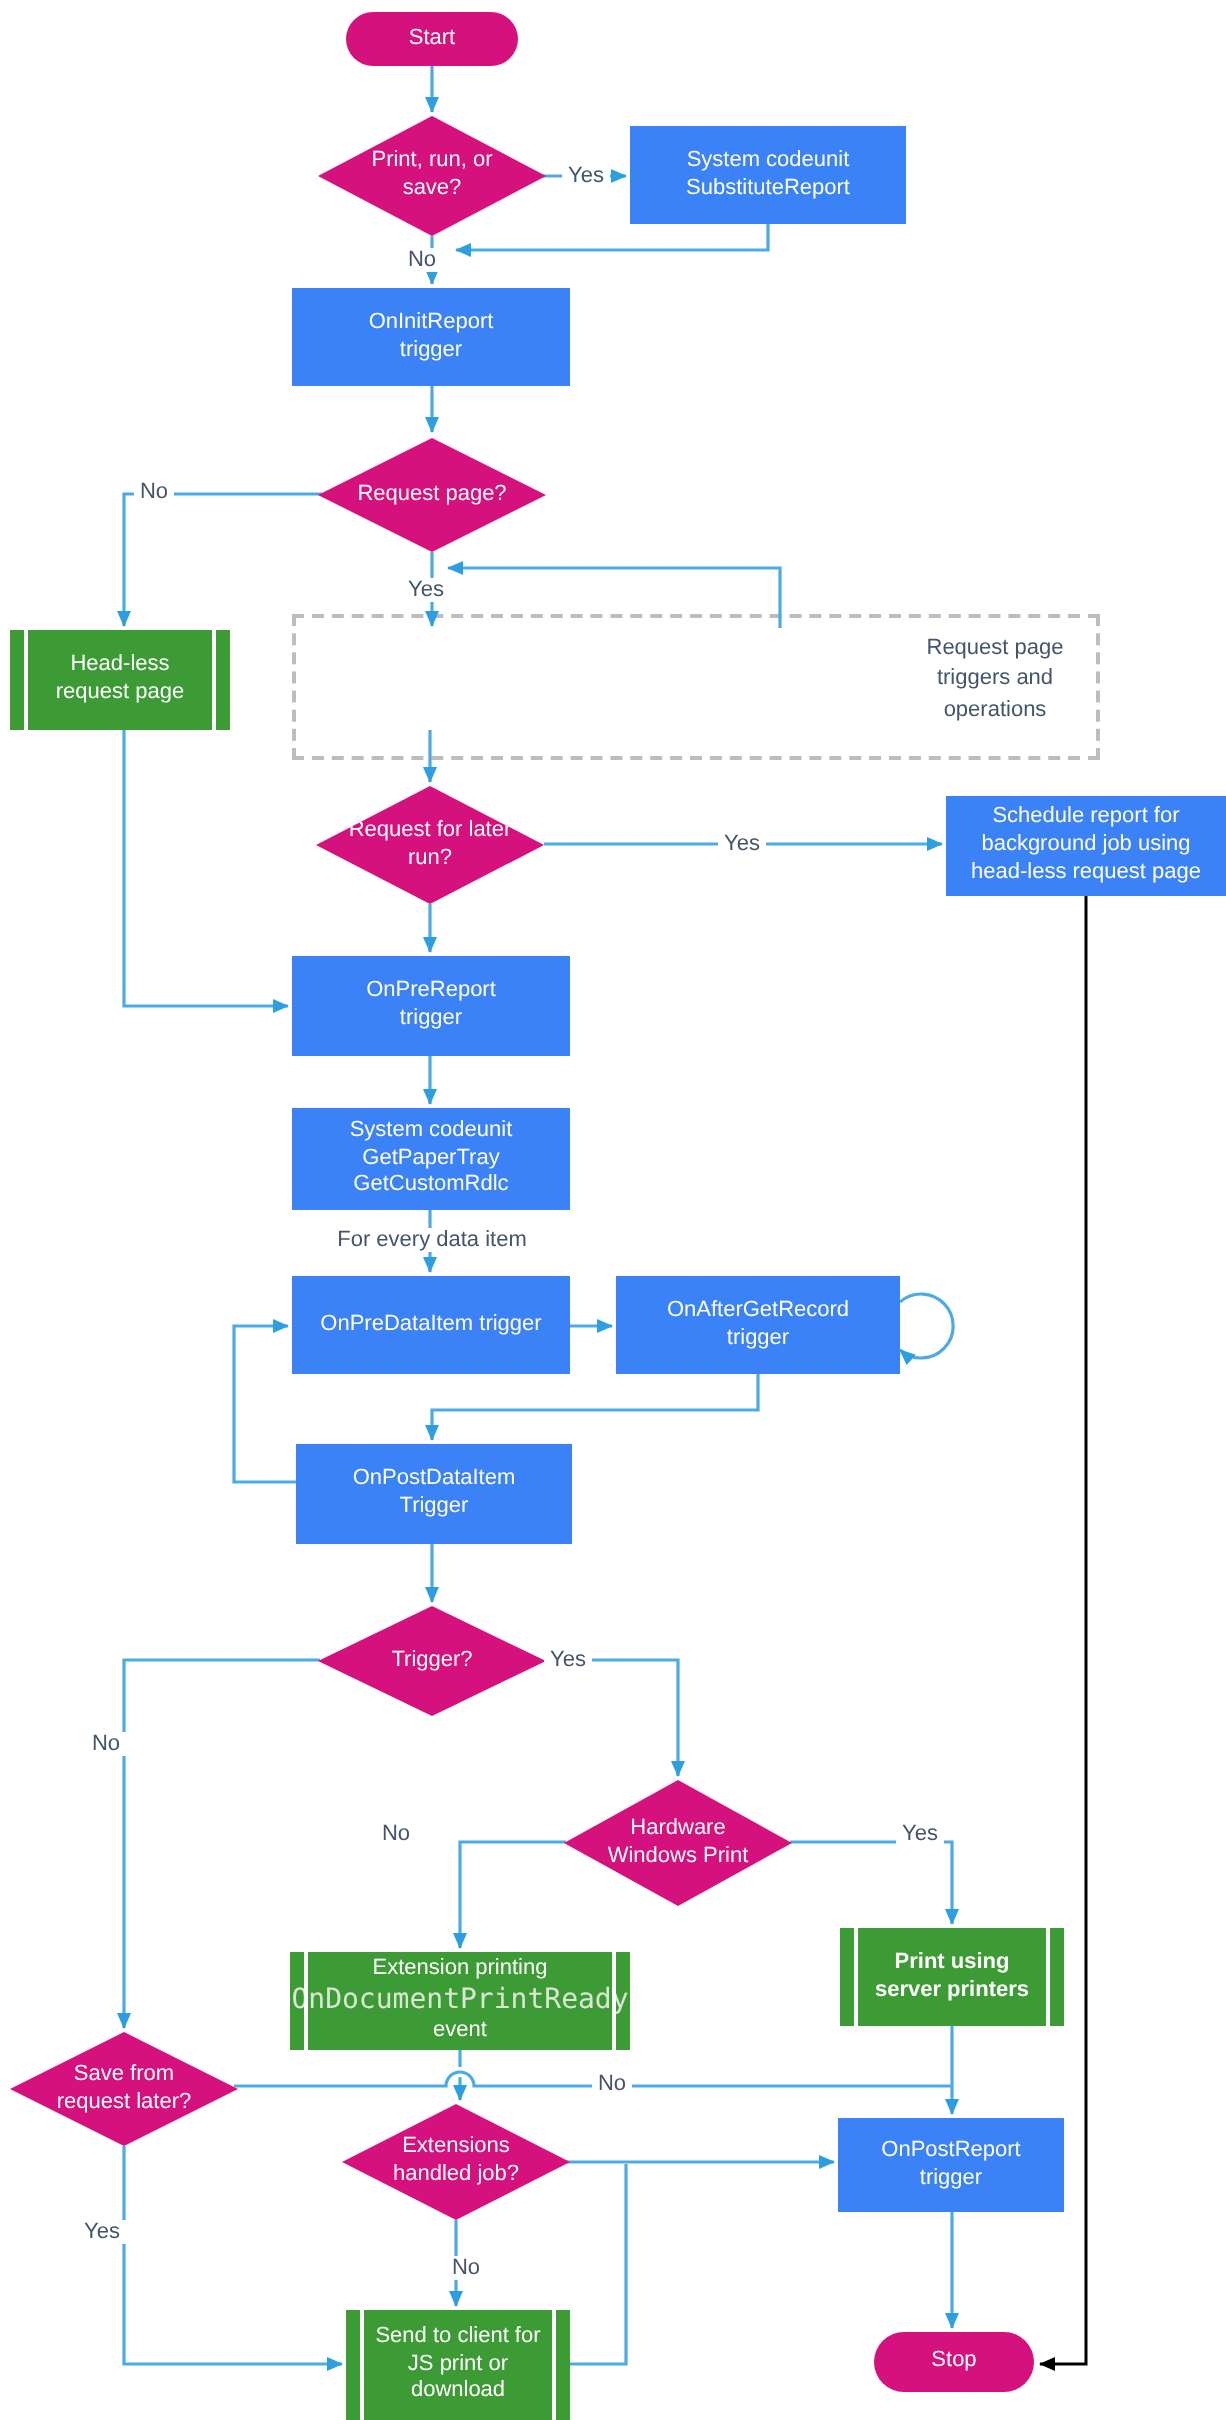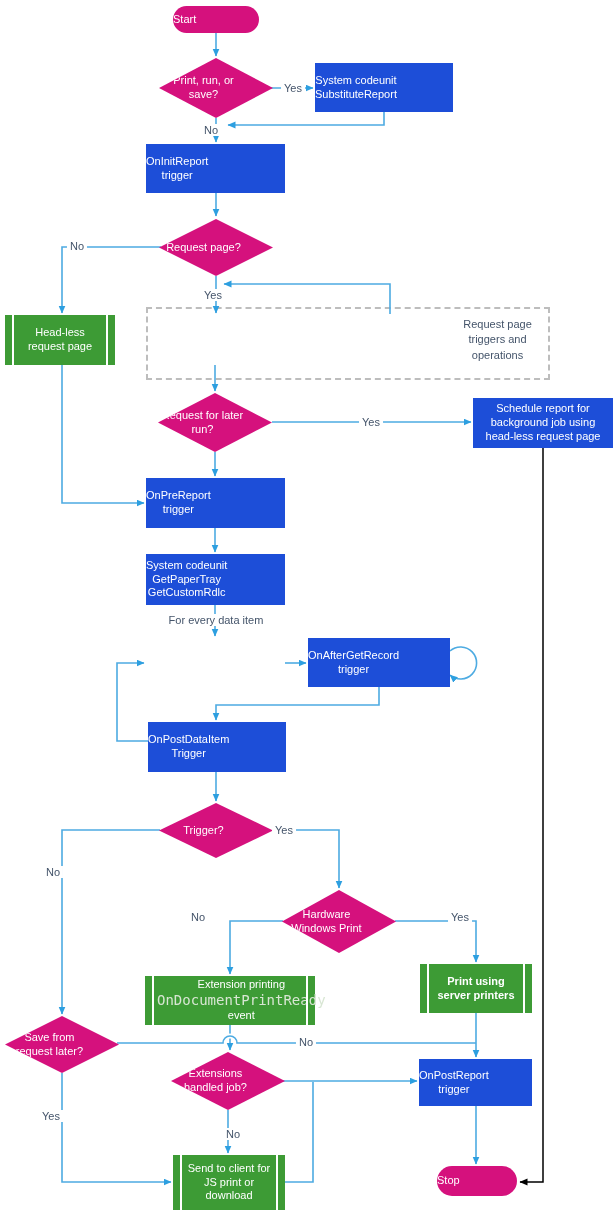--- a/index.html
+++ b/index.html
@@ -1,22 +1,22 @@
 <!DOCTYPE html>
 <html><head>
 <meta charset="utf-8">
 <style>
   html,body{margin:0;padding:0;background:#fff;}
   #canvas{position:relative;width:613px;height:1210px;background:#fff;overflow:hidden;
           font-family:"Liberation Sans",sans-serif;}
   svg.wires{position:absolute;left:0;top:0;z-index:1;}
   .dashed{position:absolute;border:2px dashed #bdbdbd;z-index:0;background:#fff;}
-  .node{position:absolute;display:flex;align-items:center;
+  .node{position:absolute;display:flex;align-items:center;justify-content:center;
         text-align:center;color:#fff;font-size:11px;line-height:1.25;z-index:2;box-sizing:border-box;}
-  .box{background:#1d4ed8;}
+  .box{background:#3b82f6;}
   .pre{background:#3d9b35;}
   .pre::before,.pre::after{content:"";position:absolute;top:0;bottom:0;width:2px;background:#fff;}
   .pre::before{left:7px;}
   .pre::after{right:7px;}
   .pre .inner{padding:0 12px;}
   .dec{background:#d5117d;clip-path:polygon(50% 0,100% 50%,50% 100%,0 50%);}
   .dec .inner{width:78%;}
   .pill{background:#d5117d;border-radius:15px;}
   .lbl{position:absolute;transform:translate(-50%,-50%);background:#fff;color:#44546a;
        font-size:11px;padding:0 3px;white-space:nowrap;z-index:5;}
@@ -127,20 +127,23 @@
   </div>
 
   <div class="node box" style="left:146px;top:554px;width:139px;height:51px;">
     <span class="inner">
       <span class="ln">System codeunit</span>
       <span class="ln">GetPaperTray</span>
       <span class="ln">GetCustomRdlc</span>
     </span>
   </div>
 
+  <div class="node box" style="left:146px;top:638px;width:139px;height:49px;">
+    <span class="inner">OnPreDataItem trigger</span>
+  </div>
 
   <div class="node box" style="left:308px;top:638px;width:142px;height:49px;">
     <span class="inner">
       <span class="ln">OnAfterGetRecord</span>
       <span class="ln">trigger</span>
     </span>
   </div>
 
   <div class="node box" style="left:148px;top:722px;width:138px;height:50px;">
     <span class="inner">

